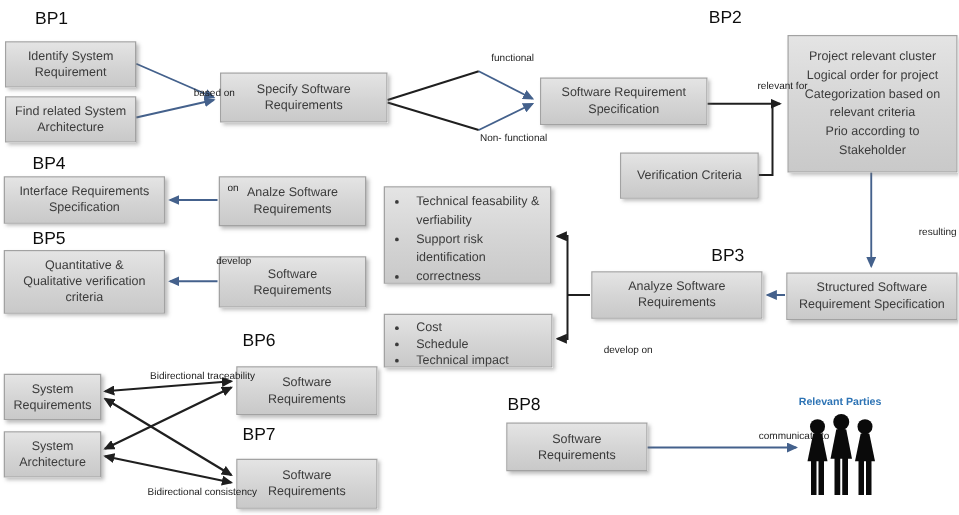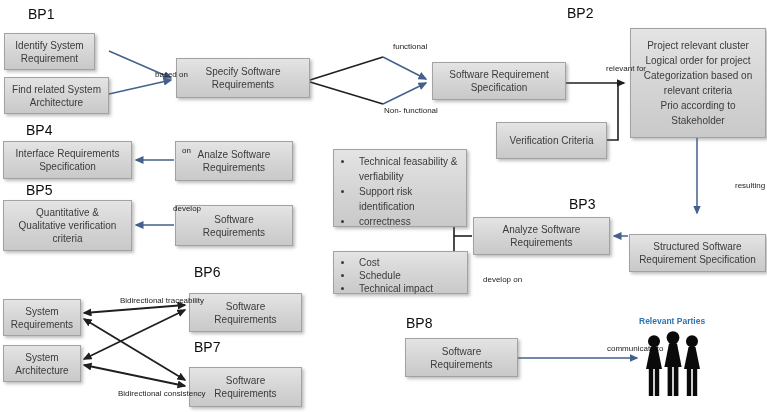--- a/index.html
+++ b/index.html
@@ -9,21 +9,21 @@
   }
   .layer{position:absolute;left:0;top:0;width:767px;height:412px;}
   .node{
     position:absolute;display:flex;align-items:center;justify-content:center;
     text-align:center;font-size:10px;line-height:1.3;color:#3b3b3b;
     background:linear-gradient(180deg,#e4e4e4 0%,#d4d4d4 55%,#c9c9c9 100%);
     border:1px solid #a2a2a2;box-sizing:border-box;
     box-shadow:2px 2px 3px rgba(110,110,110,0.45);
     white-space:pre-line;
   }
-  .bullets{justify-content:flex-start;align-items:flex-start;text-align:left;white-space:normal;padding:4px 2px 2px 4px;margin-left:26px;}
+  .bullets{justify-content:flex-start;align-items:flex-start;text-align:left;white-space:normal;padding:4px 2px 2px 4px;}
   .bullets ul{margin:0;padding-left:16px;list-style:disc;}
   .bullets li{padding-left:5px;}
   .bp-label{position:absolute;font-size:14px;color:#0d0d0d;white-space:nowrap;}
   .edge-label{position:absolute;font-size:8px;color:#1c1c1c;white-space:nowrap;margin-left:36px;}
   .parties-label{position:absolute;font-size:8.5px;font-weight:bold;color:#2e74b5;white-space:nowrap;}
 </style>
 </head>
 <body>
 
 <div class="canvas">
@@ -74,36 +74,36 @@
 
   <div class="bp-label" style="left:28px;top:6px;">BP1</div>
   <div class="bp-label" style="left:567px;top:5px;">BP2</div>
   <div class="bp-label" style="left:569px;top:196px;">BP3</div>
   <div class="bp-label" style="left:26px;top:122px;">BP4</div>
   <div class="bp-label" style="left:26px;top:182px;">BP5</div>
   <div class="bp-label" style="left:194px;top:264px;">BP6</div>
   <div class="bp-label" style="left:194px;top:339px;">BP7</div>
   <div class="bp-label" style="left:406px;top:315px;">BP8</div>
 
-  <div class="node" style="left:4px;top:33px;width:91px;height:37px;">Identify System
+  <div class="node" style="left:4px;top:33px;width:105px;height:37px;">Identify System
 Requirement</div>
   <div class="node" style="left:4px;top:77px;width:105px;height:37px;">Find related System
 Architecture</div>
   <div class="node" style="left:176px;top:58px;width:134px;height:40px;">Specify Software
 Requirements</div>
   <div class="node" style="left:432px;top:62px;width:134px;height:38px;">Software Requirement
 Specification</div>
   <div class="node" style="left:630px;top:28px;width:136px;height:110px;line-height:1.5;">Project relevant cluster
 Logical order for project
 Categorization based on
 relevant criteria
 Prio according to
 Stakeholder</div>
   <div class="node" style="left:496px;top:122px;width:111px;height:37px;">Verification Criteria</div>
-  <div class="node" style="left:629px;top:234px;width:137px;height:38px;text-align:center;">Structured Software
+  <div class="node" style="left:629px;top:218px;width:137px;height:38px;text-align:center;">Structured Software
 Requirement Specification</div>
   <div class="node" style="left:473px;top:217px;width:137px;height:38px;">Analyze Software
 Requirements</div>
 
   <div class="node bullets" style="left:307px;top:149px;width:134px;height:78px;line-height:1.5;">
     <ul>
       <li>Technical feasability &amp; verfiability</li>
       <li>Support risk identification</li>
       <li>correctness</li>
     </ul>

